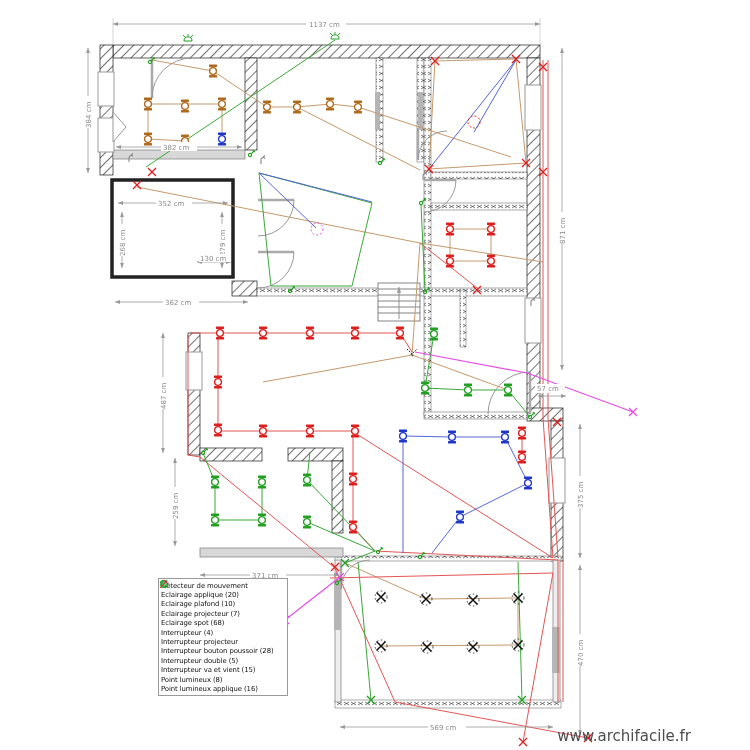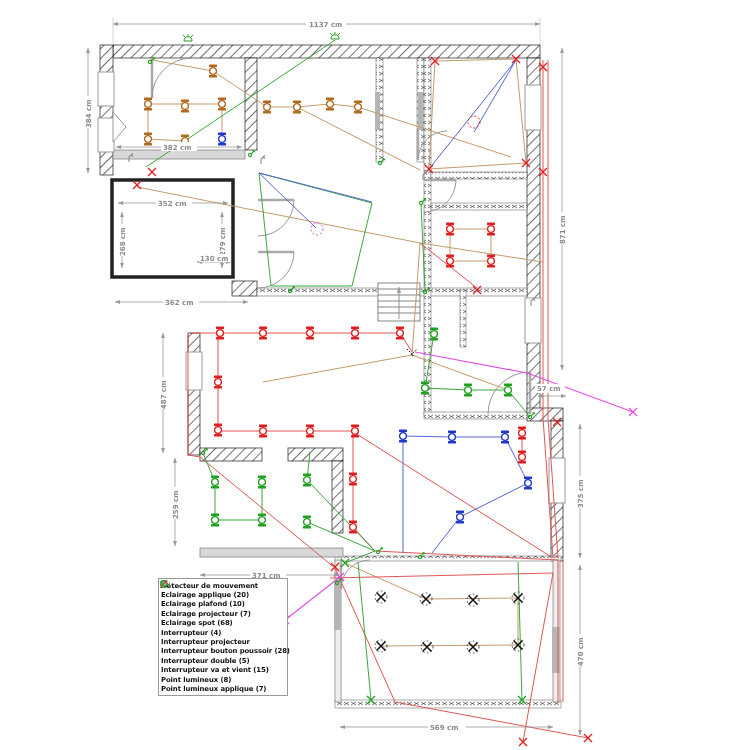--- a/index.html
+++ b/index.html
@@ -1,17 +1,17 @@
 <!DOCTYPE html>
 <html><head>
 <meta charset="utf-8">
 <style>
   html,body{margin:0;padding:0;background:#fff;}
   #stage{position:relative;width:697px;height:750px;background:#fff;overflow:hidden;
-         font-family:"DejaVu Sans",sans-serif;font-weight:bold;}
+         font-family:"DejaVu Sans",sans-serif;}
   svg{position:absolute;left:0;top:0;}
   
   .w-hatch{fill:url(#hatch);stroke:#1a1a1a;stroke-width:.7;}
   .w-x{fill:url(#xwall);stroke:#555;stroke-width:.5;}
   .w-sill{fill:#d8d8d8;stroke:#888;stroke-width:.8;}
   .w-thin{fill:#eee;stroke:#888;stroke-width:.8;}
   .w-slab{fill:#b5b5b5;stroke:none;}
   .win{fill:#fff;stroke:#999;stroke-width:1;}
   .garage{fill:none;stroke:#222;stroke-width:3.5;}
   
@@ -481,18 +481,19 @@
   <div class="lrow">
     <svg class="licon sy-mag">
           <use href="#plline" transform="translate(5,5) scale(.8)"></use>
         </svg>
     <span class="llab">Point lumineux (8)</span>
   </div>
   <div class="lrow">
     <svg class="licon sy-red">
           <use href="#plline" transform="translate(5,5) scale(.8)"></use>
         </svg>
-    <span class="llab">Point lumineux applique (7)</span>
+    <span class="llab">Point lumineux applique (16)</span>
   </div>
 </div>
 
+<div id="watermark">www.archifacile.fr</div>
 
 </div>
 
 </body></html>

